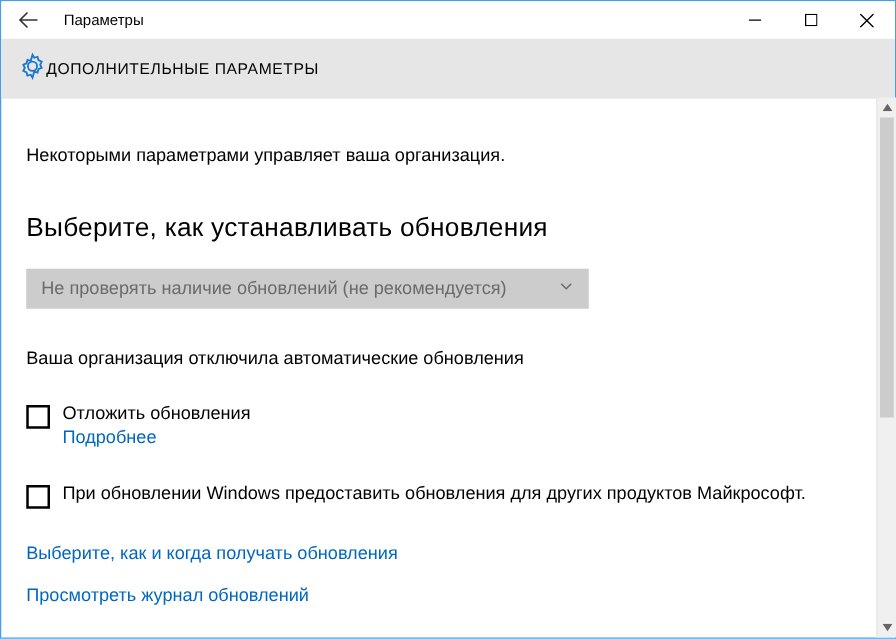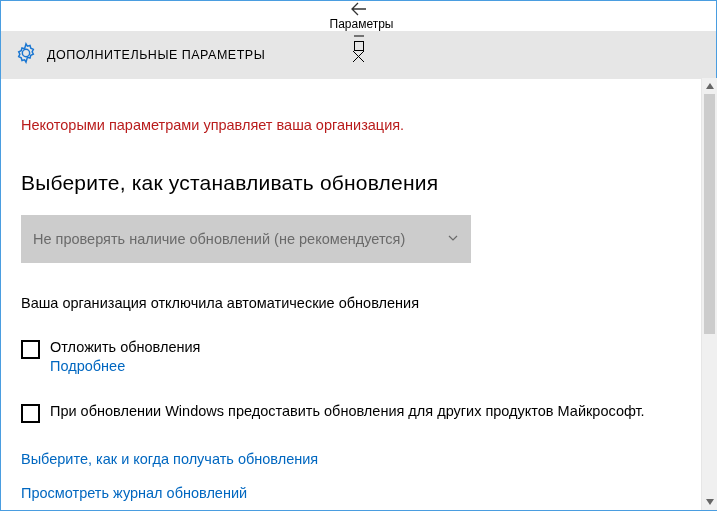--- a/index.html
+++ b/index.html
@@ -10,21 +10,20 @@
   height: 511px;
   overflow: hidden;
   border: 1px solid #4a9de0;
 }
 .titlebar {
   height: 30px;
   background: #fff;
   display: flex;
   align-items: center;
   border-bottom: none;
-  flex-direction: column;
 }
 .titlebar .back {
   width: 44px;
   height: 30px;
   display: flex;
   align-items: center;
   justify-content: center;
   color: #333;
 }
 .titlebar .title {
@@ -40,21 +39,21 @@
   align-items: center;
   justify-content: center;
   color: #000;
 }
 .header {
   height: 48px;
   background: #e6e6e6;
   display: flex;
   align-items: center;
   padding-left: 14px;
-  gap: 10px;
+  gap: 0;
 }
 .header .gear { color: #1976d2; }
 .header .heading {
   font-size: 12.5px;
   letter-spacing: 0.5px;
   font-weight: 400;
   color: #000;
 }
 .content {
   padding: 0 20px;
@@ -86,36 +85,36 @@
   display: flex;
   align-items: center;
   justify-content: center;
   font-size: 9px;
   color: #666;
 }
 .scrollbar .arrow.up { top: 0; }
 .scrollbar .arrow.down { bottom: 0; }
 .content-inner { padding-right: 16px; }
 .warn {
-  color: #b91c1c;
+  color: #000000;
   font-size: 14.5px;
   margin-top: 38px;
 }
 .section-title {
   font-size: 21px;
   font-weight: 300;
   color: #000;
   margin-top: 38px;
   letter-spacing: 0.2px;
 }
 .dropdown {
   margin-top: 20px;
   background: #cccccc;
   width: 450px;
-  height: 48px;
+  height: 32px;
   display: flex;
   align-items: center;
   padding: 0 12px;
   justify-content: space-between;
   color: #6a6a6a;
   font-size: 14.5px;
 }
 .disabled-note {
   font-size: 14.5px;
   color: #000;

